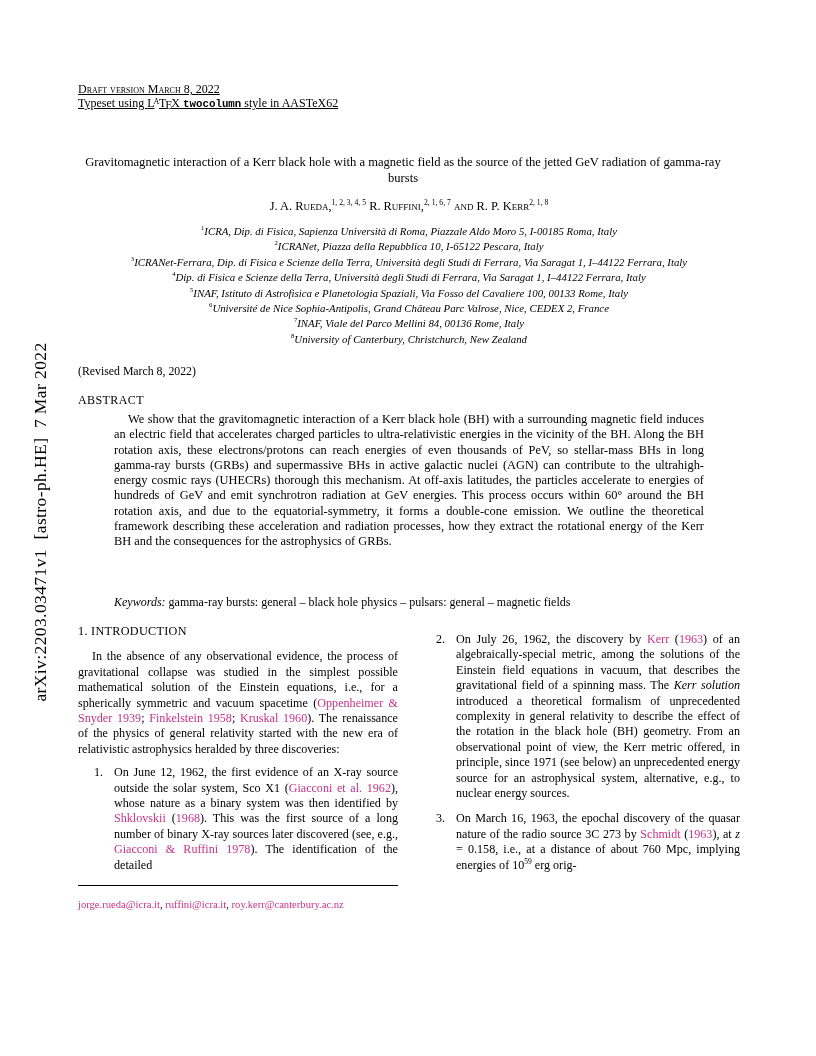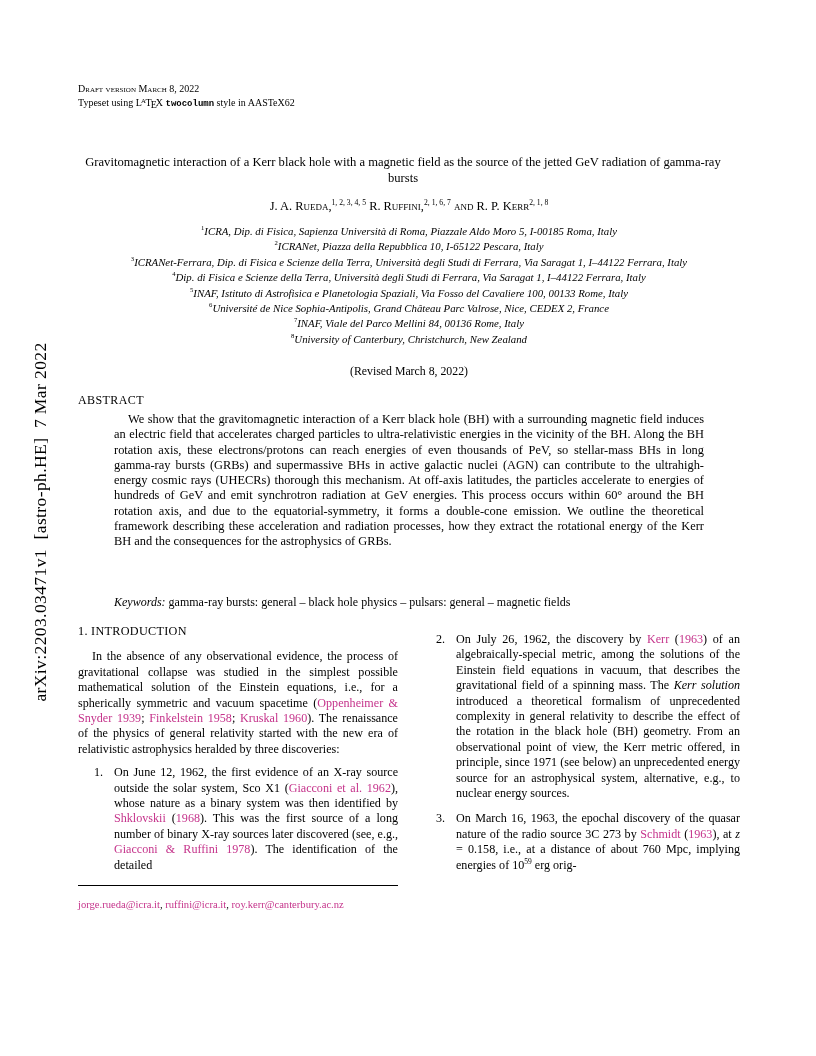--- a/index.html
+++ b/index.html
@@ -7,31 +7,31 @@
         font-family:"Liberation Serif","DejaVu Serif",serif;color:#000;}
   .sc{font-variant:small-caps;}
   .cite{color:var(--cite,#c5338b);}
   .email{color:var(--cite,#c5338b);}
   .it{font-style:italic;}
   .sup{vertical-align:super;font-size:0.62em;line-height:0;}
   .ttb{font-family:"Liberation Mono","DejaVu Sans Mono",monospace;font-weight:bold;font-size:0.9em;}
   .latex-a{display:inline-block;font-size:0.68em;transform:translateY(-0.42em);margin:0 -0.05em 0 -0.12em;}
   .latex-e{display:inline-block;transform:translateY(0.18em);margin:0 -0.1em;}
 
-  .header-block{position:absolute;left:78px;top:82px;font-size:10px;line-height:14px;}
+  .header-block{position:absolute;left:78px;top:82px;font-size:12px;line-height:14px;text-decoration:underline;}
   .arxiv-vert{position:absolute;left:40px;top:522px;transform:translate(-50%,-50%) rotate(-90deg);
               font-size:17.5px;letter-spacing:0.4px;white-space:pre;}
   .title-block{position:absolute;left:72px;top:155px;width:662px;text-align:center;
                font-size:12.6px;line-height:15.8px;}
   .authors{position:absolute;left:78px;top:199px;width:662px;text-align:center;
            font-variant:small-caps;font-size:12.4px;}
   .affils{position:absolute;left:78px;top:224px;width:662px;text-align:center;
           font-size:10.8px;line-height:15.4px;}
   .affil-text{font-style:italic;}
-  .revised{position:absolute;left:78px;top:364px;width:662px;text-align:center;font-size:11.8px;}
+  .revised{position:absolute;left:78px;top:364px;width:662px;text-align:left;font-size:11.8px;}
   .abs-head{position:absolute;left:78px;top:393px;width:662px;
             font-size:12px;letter-spacing:0.4px;}
   .abs-body{position:absolute;left:114px;top:412px;width:590px;text-align:justify;
             font-size:12.4px;line-height:15.3px;text-indent:14px;}
   .keywords{position:absolute;left:114px;top:595px;width:590px;font-size:12px;}
   .col{position:absolute;top:624px;width:320px;font-size:12.1px;line-height:15.4px;text-align:justify;}
   .col-left{left:78px;}
   .col-right{left:420px;}
   .sec-head{text-align:left;font-size:12.2px;font-weight:normal;margin:0 0 10px 0;letter-spacing:0.3px;}
   .para{text-indent:14px;margin:0 0 6px 0;}

